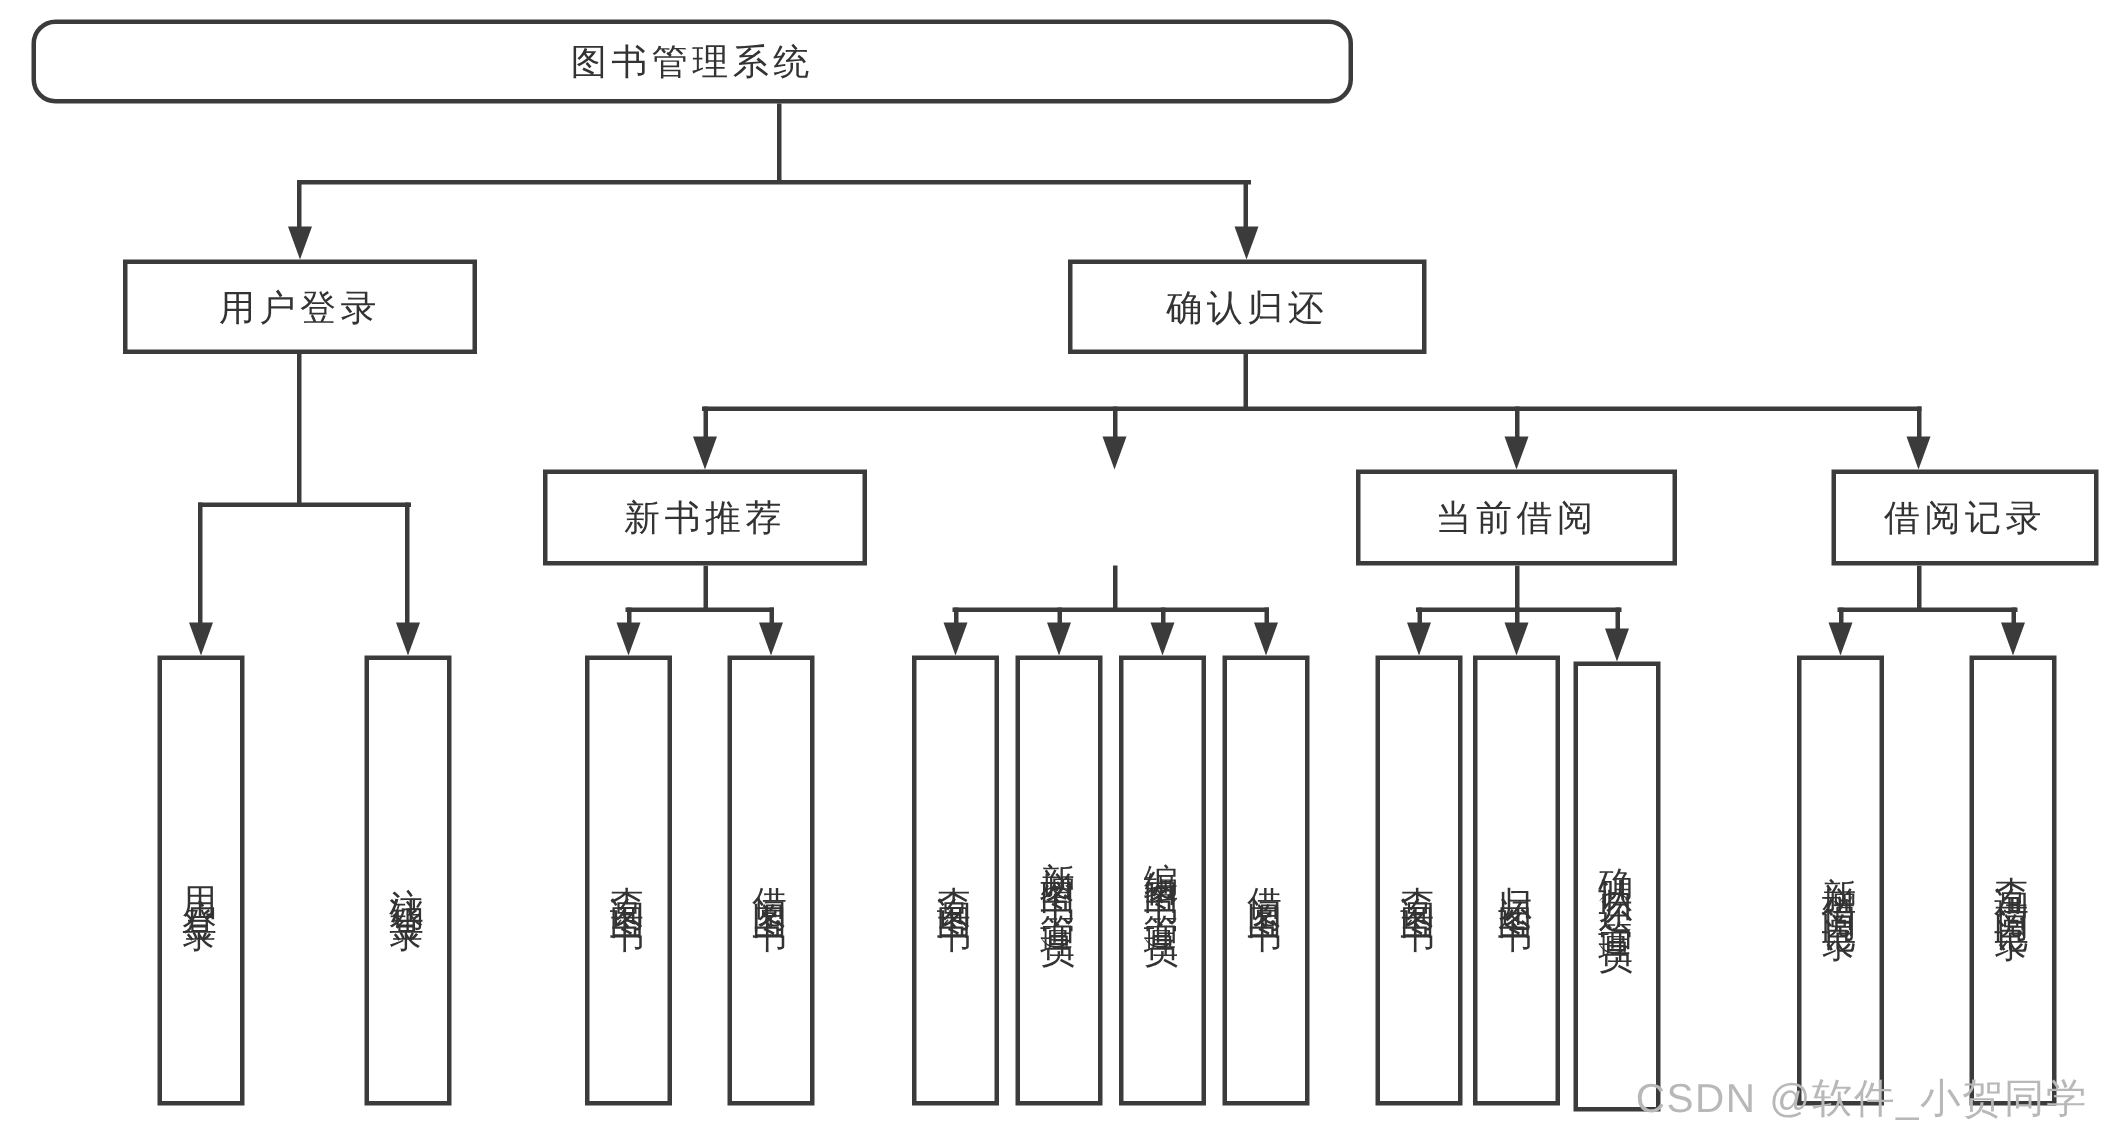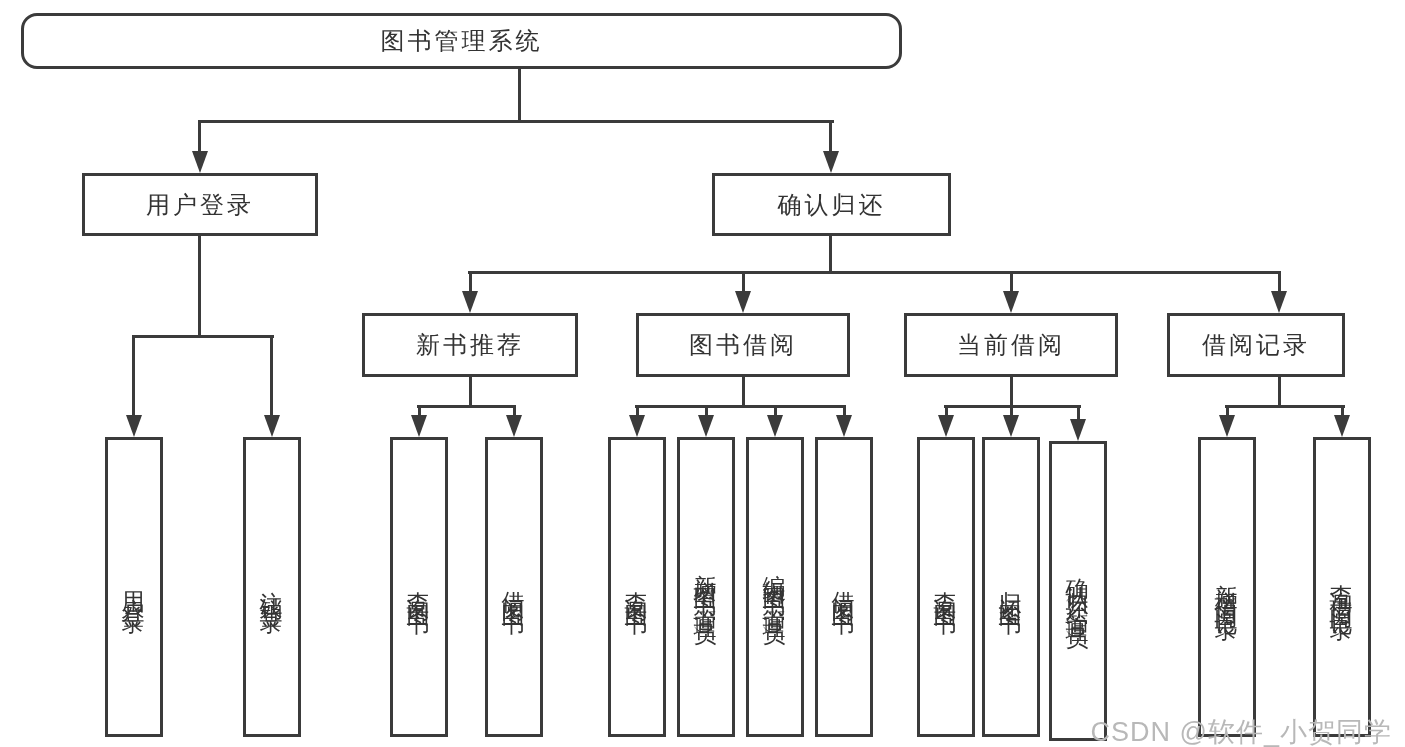--- a/index.html
+++ b/index.html
@@ -75,29 +75,26 @@
   </div>
 
   <div class="node" style="left:712px;top:173px;width:239px;height:63px;">
     <span>确认归还</span>
   </div>
 
   <div class="node" style="left:362px;top:313px;width:216px;height:64px;">
     <span>新书推荐</span>
   </div>
 
-  <div class="node" style="left:636px;top:313px;width:214px;height:64px;">
-    <span>图书借阅</span>
-  </div>
 
   <div class="node" style="left:904px;top:313px;width:214px;height:64px;text-align:center;">
     <span>当前借阅</span>
   </div>
 
-  <div class="node" style="left:1167px;top:313px;width:178px;height:64px;">
+  <div class="node" style="left:1221px;top:313px;width:178px;height:64px;">
     <span>借阅记录</span>
   </div>
 
   <div class="node leaf" style="left:105px;top:437px;width:58px;height:300px;">
     <span>用户登录</span>
   </div>
 
   <div class="node leaf" style="left:243px;top:437px;width:58px;height:300px;">
     <span>注销登录</span>
   </div>

